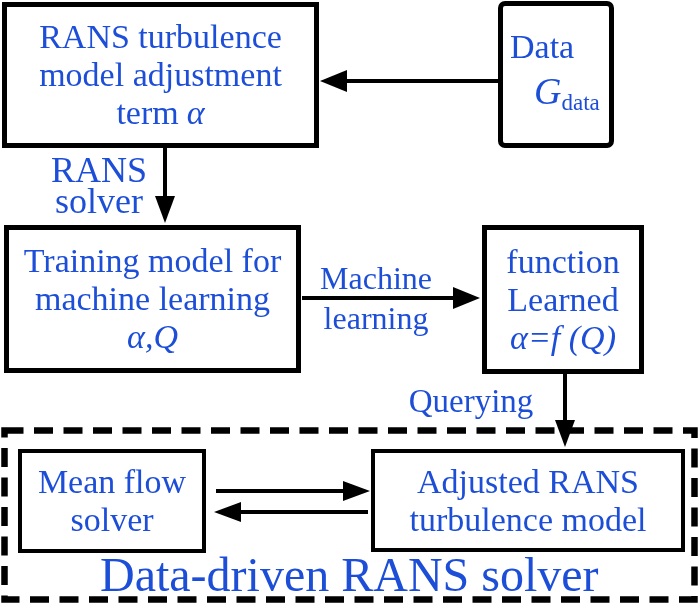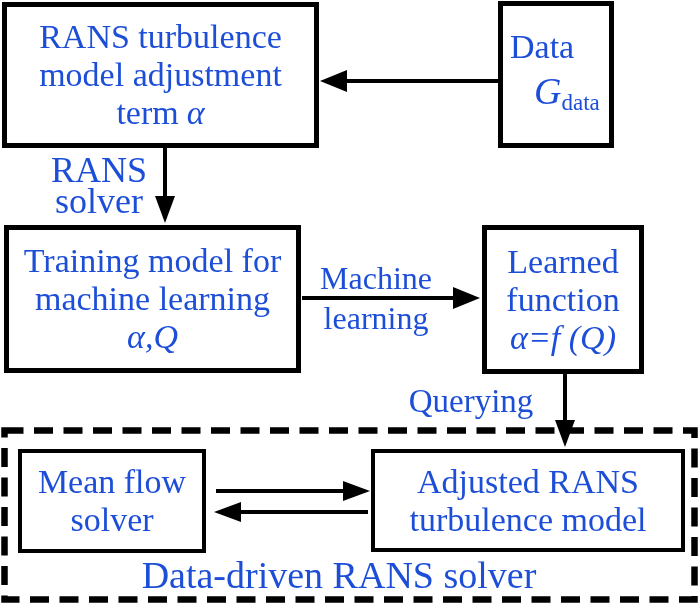--- a/index.html
+++ b/index.html
@@ -32,42 +32,42 @@
     flex-direction: column;
     justify-content: center;
     align-items: center;
     text-align: center;
     font-size: 34px;
     line-height: 38px;
     white-space: nowrap;
   }
   .b-rans  { left: 2px;   top: 2px;   width: 317px; height: 146px; }
   .b-data  { left: 498px; top: 1px;   width: 116px; height: 147px;
-             align-items: flex-start; padding-left: 7px; line-height: 44px; }
+             align-items: flex-start; padding-left: 7px; line-height: 44px; border-radius: 7px; }
   .b-train { left: 4px;   top: 225px; width: 297px; height: 148px; }
   .b-learn { left: 482px; top: 225px; width: 162px; height: 149px; }
   .b-mean  { left: 18px;  top: 449px; width: 188px; height: 104px; border-width: 4px; }
   .b-adj   { left: 371px; top: 449px; width: 314px; height: 103px; border-width: 4px; }
   .mi { font-style: italic; }
   .mi-sp { font-style: italic; margin-left: 8px; }
   .g-line { margin-left: 24px; }
   .g-sym { font-style: italic; font-size: 38px; }
   .g-sub { font-size: 23px; vertical-align: -6px; }
   .lbl {
     position: absolute;
     text-align: center;
     font-size: 32px;
     line-height: 38px;
     white-space: nowrap;
   }
   .l-inverse   { left: 337px; top: 44px;  width: 158px; }
   .l-ranssolv  { left: 38px;  top: 155px; width: 122px; font-size: 36px; line-height: 31px; }
   .l-machine   { left: 298px; top: 258px; width: 156px; line-height: 40px; }
   .l-query     { left: 388px; top: 382px; width: 166px; font-size: 33px; }
-  .l-datadriv  { left: 100px; top: 556px; width: 478px; font-size: 38px; }
+  .l-datadriv  { left: 100px; top: 556px; width: 478px; font-size: 48px; }
 </style>
 </head>
 <body>
 
 <div class="canvas">
 
   <svg class="overlay" viewBox="0 0 700 605" xmlns="http://www.w3.org/2000/svg">
 
     <rect x="4.5" y="430.5" width="690" height="169" fill="none" stroke="#000000" stroke-width="6.5" stroke-dasharray="19 10.5"></rect>
 
@@ -101,22 +101,22 @@
     <div class="g-line"><span class="g-sym">G</span><span class="g-sub">data</span></div>
   </div>
 
   <div class="box b-train">
     <div><span>Training model for</span></div>
     <div><span>machine learning</span></div>
     <div class="mi"><span>α,Q</span></div>
   </div>
 
   <div class="box b-learn">
+    <div><span>function</span></div>
     <div><span>Learned</span></div>
-    <div><span>function</span></div>
     <div class="mi"><span>α=f (Q)</span></div>
   </div>
 
   <div class="box b-mean">
     <div><span>Mean flow</span></div>
     <div><span>solver</span></div>
   </div>
 
   <div class="box b-adj">
     <div><span>Adjusted RANS</span></div>

